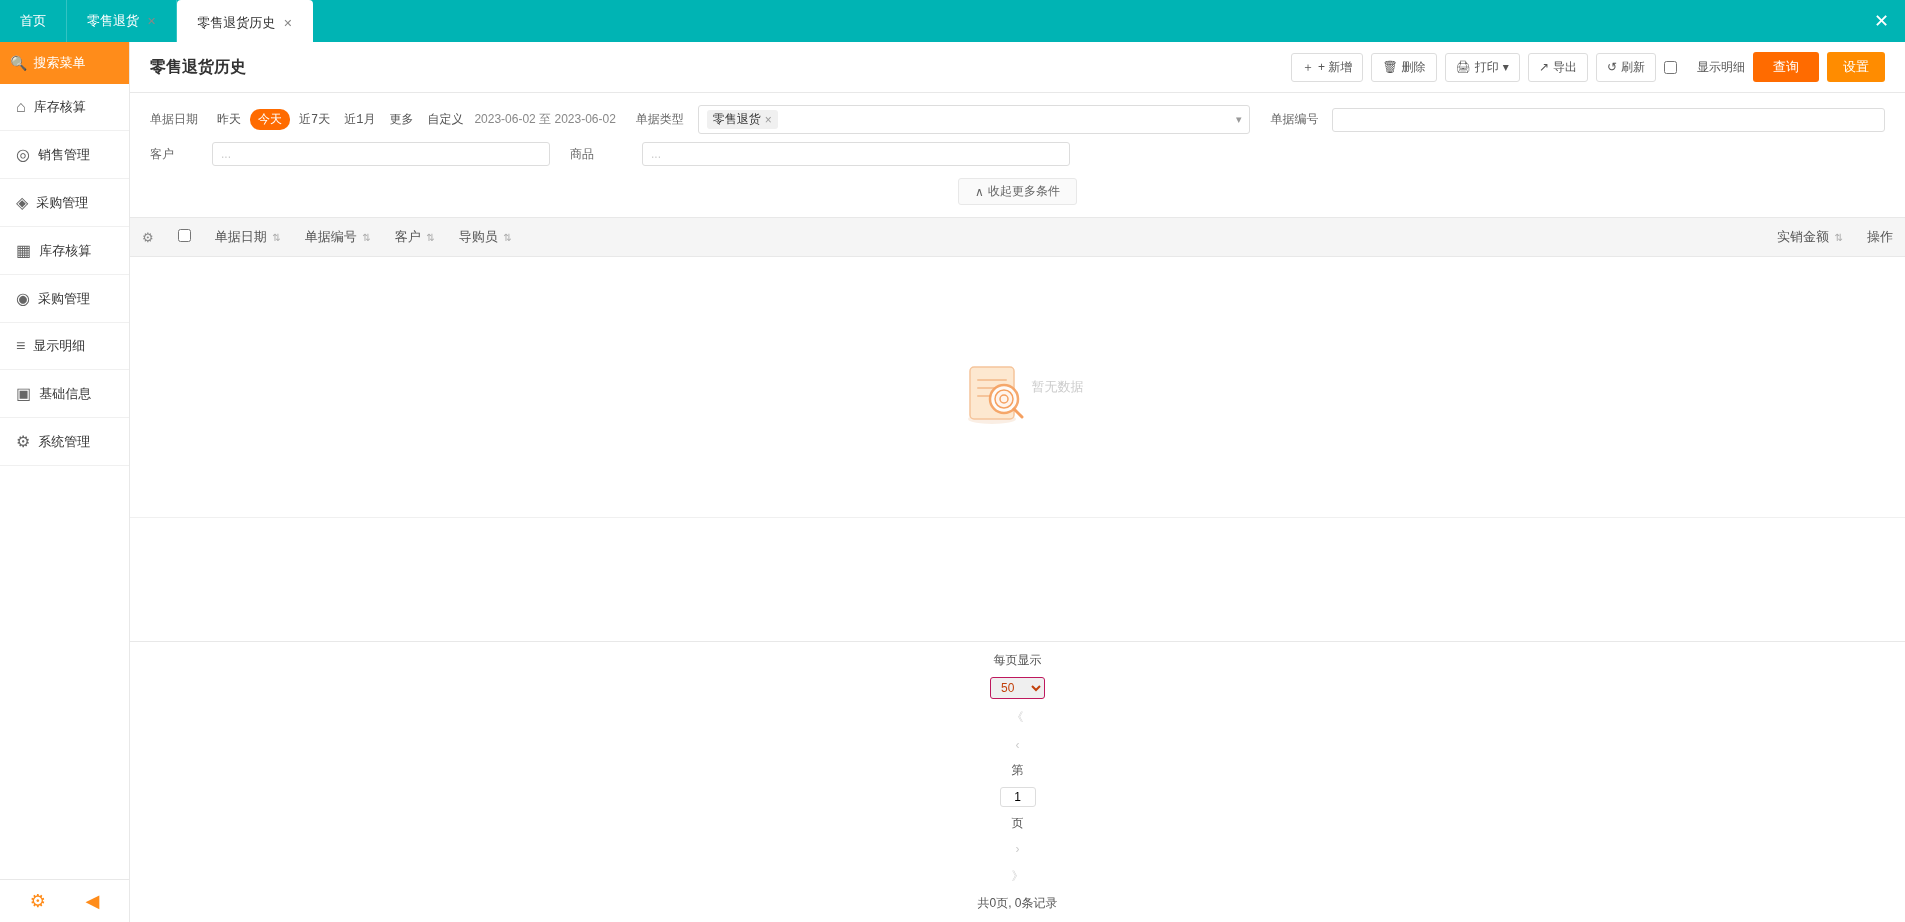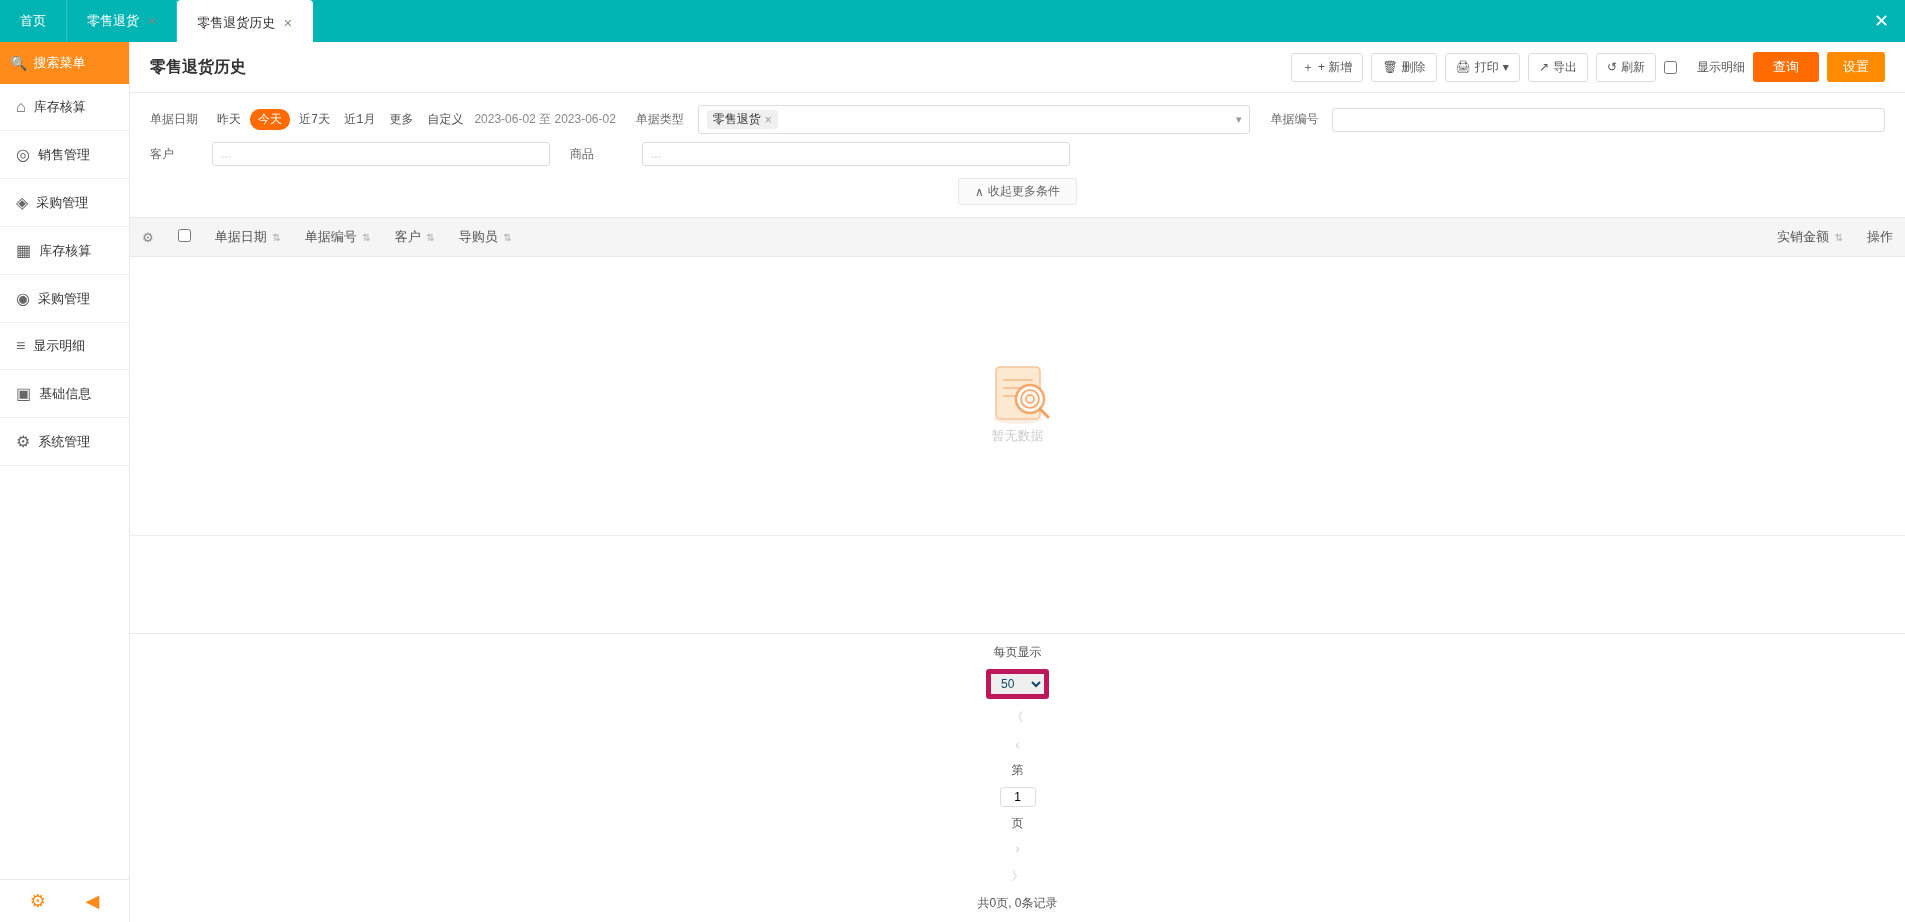--- a/index.html
+++ b/index.html
@@ -129,33 +129,33 @@
     .data-table th .sort-icon { color: #aaa; font-size: 10px; margin-left: 2px; }
     .data-table td { border-bottom: 1px solid #f0f0f0; padding: 10px 12px; color: #333; }
     .th-settings { width: 40px; text-align: center; }
     .th-checkbox { width: 36px; text-align: center; }
     .th-amount { text-align: right; }
     .th-ops { width: 80px; text-align: center; }
     .settings-icon { cursor: pointer; color: #888; }
 
     
     .empty-state {
-      display: flex; flex-direction: column; align-items: center; justify-content: center;
+      display: flex; flex-direction: row; align-items: center; justify-content: center;
       padding: 80px 0; color: #ccc; font-size: 13px;
     }
 
     
     .pagination-bar {
       display: flex; align-items: center; justify-content: flex-end;
       padding: 10px 20px; background: #fff;
       border-top: 1px solid #e8e8e8; font-size: 12px; color: #555; gap: 8px; flex-direction: column;
     }
     .page-size-select {
-      border: 5px solid #be185d; border-radius: 3px; padding: 2px 6px;
-      font-size: 12px; color: #0c4a6e;
+      border: 1px solid #be185d; border-radius: 3px; padding: 2px 6px;
+      font-size: 12px; color: #c2410c;
     }
     .page-nav-btn { cursor: pointer; color: #666; padding: 2px 5px; }
     .page-nav-btn:disabled, .page-nav-btn.disabled { color: #ccc; cursor: not-allowed; }
     .page-input { border: 1px solid #ddd; border-radius: 3px; width: 36px; text-align: center; padding: 2px 4px; font-size: 12px; }
 
     
     ::-webkit-scrollbar { width: 6px; height: 6px; }
     ::-webkit-scrollbar-thumb { background: #ddd; border-radius: 3px; }
   </style>
 </head>

